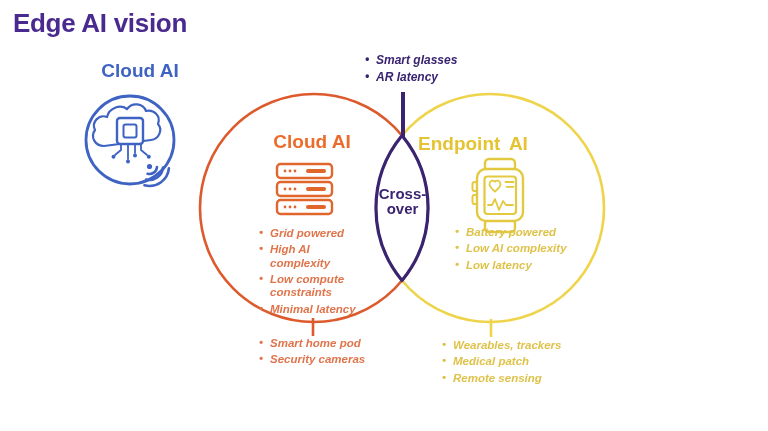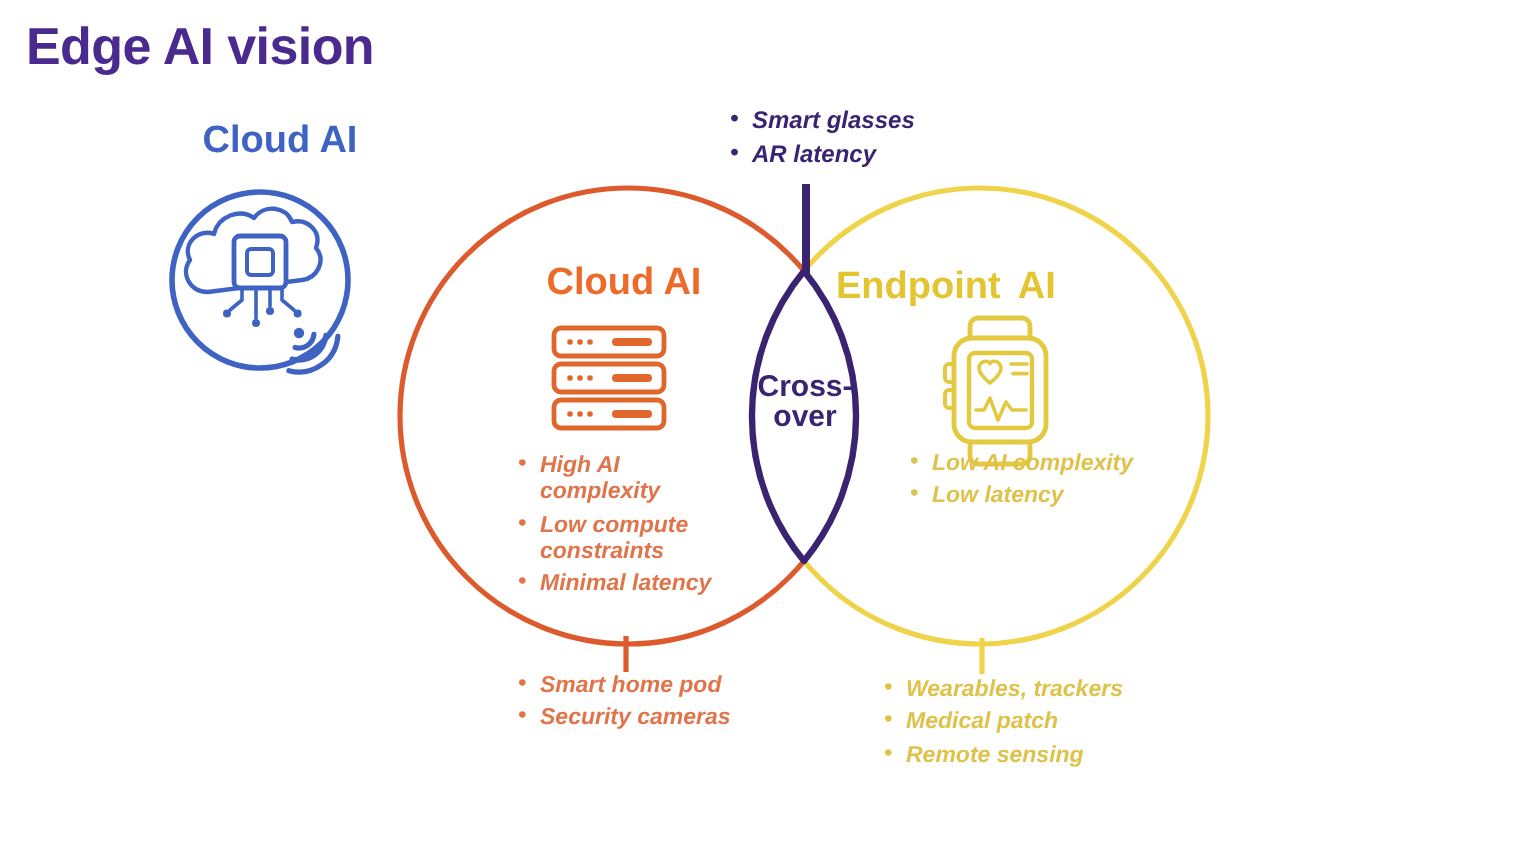--- a/index.html
+++ b/index.html
@@ -136,26 +136,28 @@
     <div>Cross-</div>
     <div>over</div>
   </div>
 
   <ul class="abs callouts top-callouts">
     <li>Smart glasses</li>
     <li>AR latency</li>
   </ul>
 
   <ul class="abs callouts edge-bullets">
+    <li>Grid powered</li>
     <li>High AI complexity</li>
     <li>Low compute constraints</li>
     <li>Minimal latency</li>
   </ul>
 
   <ul class="abs callouts endpoint-bullets">
+    <li>Battery powered</li>
     <li>Low AI complexity</li>
     <li>Low latency</li>
   </ul>
 
   <ul class="abs callouts bl-callouts">
     <li>Smart home pod</li>
     <li>Security cameras</li>
   </ul>
 
   <ul class="abs callouts br-callouts">

